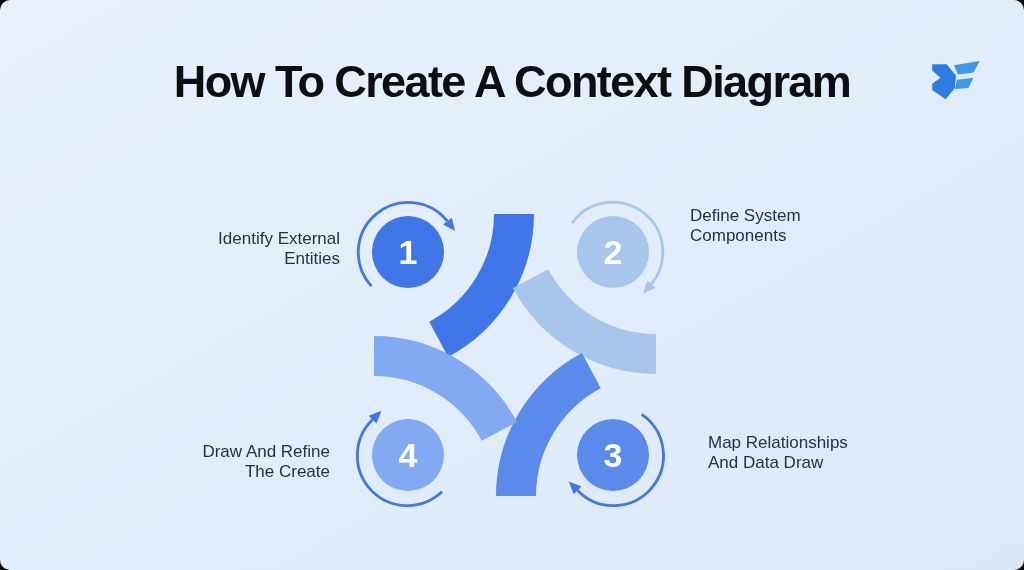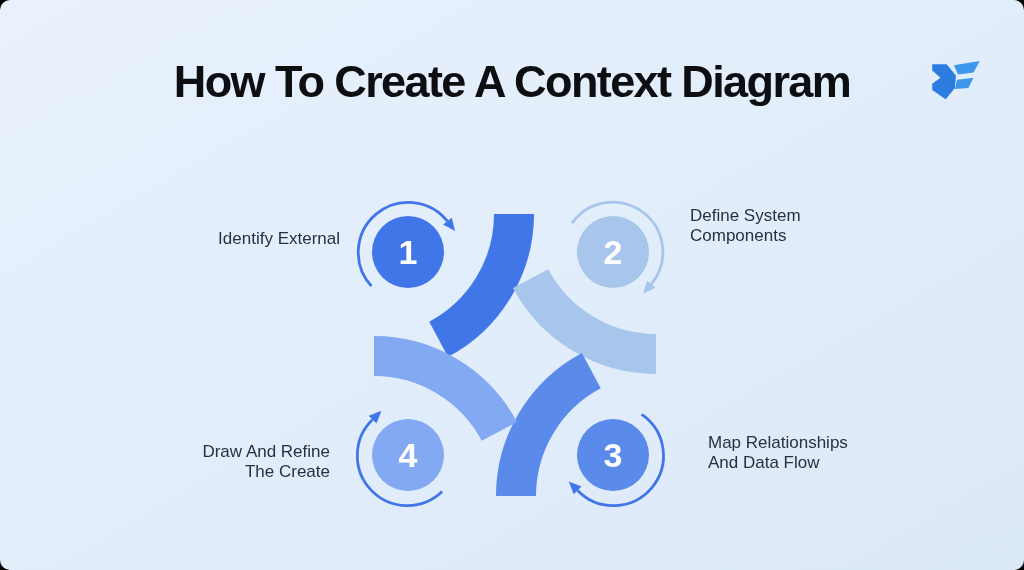--- a/index.html
+++ b/index.html
@@ -68,30 +68,31 @@
     <circle cx="408" cy="455" r="36" fill="#82a9f1"></circle>
 
     <text x="408" y="264" text-anchor="middle" font-size="34" font-weight="bold" font-family="Liberation Sans, sans-serif" fill="#ffffff">1</text>
     <text x="613" y="264" text-anchor="middle" font-size="34" font-weight="bold" font-family="Liberation Sans, sans-serif" fill="#ffffff">2</text>
     <text x="613" y="467" text-anchor="middle" font-size="34" font-weight="bold" font-family="Liberation Sans, sans-serif" fill="#ffffff">3</text>
     <text x="408" y="467" text-anchor="middle" font-size="34" font-weight="bold" font-family="Liberation Sans, sans-serif" fill="#ffffff">4</text>
   </svg>
 
   <div class="label align-right label-step1">
     <div>Identify External</div>
+    <div>Entities</div>
   </div>
 
   <div class="label align-left label-step2">
     <div>Define System</div>
     <div>Components</div>
   </div>
 
   <div class="label align-left label-step3">
     <div>Map Relationships</div>
-    <div>And Data Flow</div>
+    <div>And Data Draw</div>
   </div>
 
   <div class="label align-right label-step4">
     <div>Draw And Refine</div>
     <div>The Create</div>
   </div>
 
 </div>
 
 </body></html>

